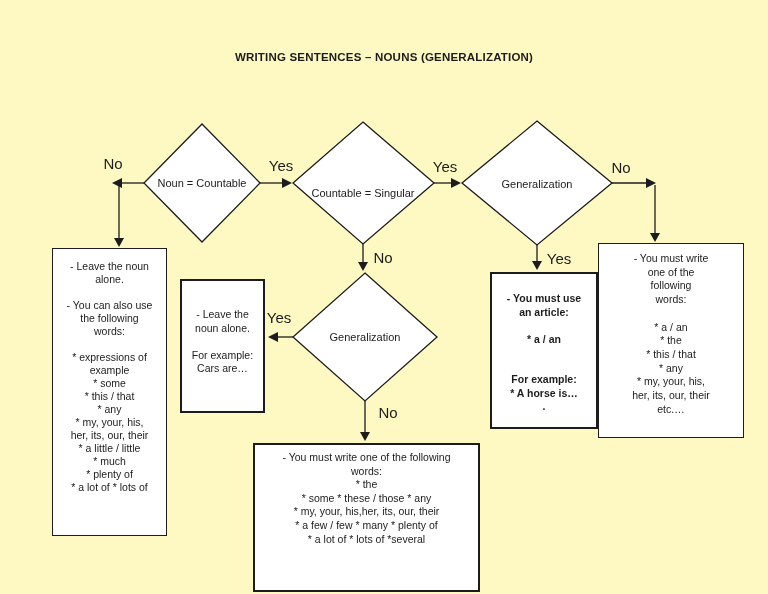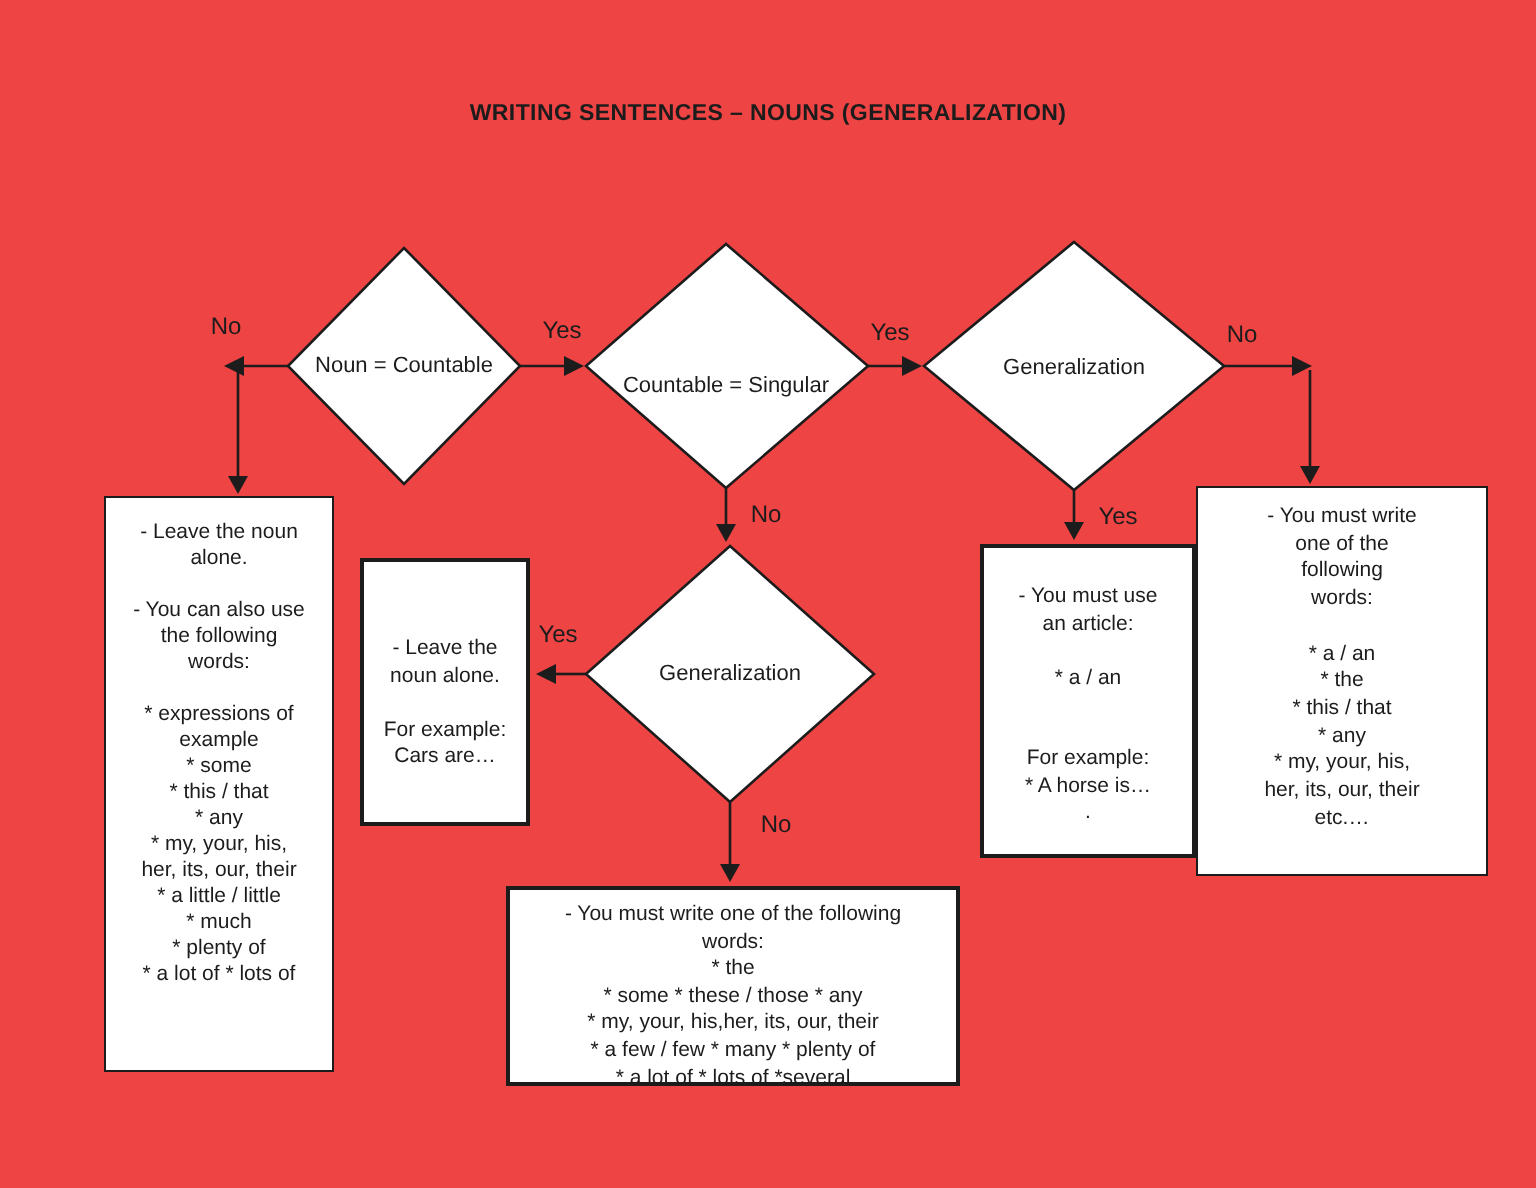--- a/index.html
+++ b/index.html
@@ -1,41 +1,41 @@
 <!DOCTYPE html>
 <html><head>
 <meta charset="utf-8">
 <style>
   html,body{margin:0;padding:0;background:#ffffff;}
   .stage{
-    position:relative;width:768px;height:594px;background:#ef4444;
+    position:relative;width:768px;height:594px;background:#fef9c3;
     font-family:"Liberation Sans",sans-serif;color:#1c1c1c;overflow:hidden;
   }
   .title{
     position:absolute;top:51px;left:0;width:768px;text-align:center;
     font-size:11.5px;font-weight:bold;letter-spacing:.2px;
   }
   .gfx{position:absolute;left:0;top:0;}
   .dlabel{
     position:absolute;transform:translate(-50%,-50%);
     font-size:11px;white-space:nowrap;text-align:right;
   }
   .elabel{
     position:absolute;transform:translate(-50%,-50%);
-    font-size:12px;white-space:nowrap;
+    font-size:15px;white-space:nowrap;
   }
   .box{position:absolute;border:1px solid #1c1c1c;background:#ffffff;box-sizing:border-box;}
   .box .txt{white-space:pre-line;text-align:center;font-size:10.5px;width:100%;}
   .box-left{left:52px;top:248px;width:115px;height:288px;}
   .box-left .txt{padding-top:11px;line-height:13px;}
   .box-midleft{left:180px;top:279px;width:85px;height:134px;border-width:2px;}
-  .box-midleft .txt{padding-top:37px;line-height:13.5px;}
-  .box-bottom{left:253px;top:443px;width:227px;height:100px;border-width:2px;}
+  .box-midleft .txt{padding-top:27px;line-height:13.5px;}
+  .box-bottom{left:253px;top:443px;width:227px;height:149px;border-width:2px;}
   .box-bottom .txt{padding-top:6px;line-height:13.6px;}
-  .box-rightmid{left:490px;top:272px;width:108px;height:157px;border-width:2px;}
+  .box-rightmid{left:490px;top:272px;width:108px;height:157px;border-width:2px;font-weight:bold;}
   .box-rightmid .txt{padding-top:18px;line-height:13.5px;}
   .box-farright{left:598px;top:243px;width:146px;height:195px;}
   .box-farright .txt{padding-top:8px;line-height:13.7px;}
 </style>
 </head>
 <body>
 
 <div class="stage">
 
   <div class="title">WRITING SENTENCES – NOUNS (GENERALIZATION)</div>

